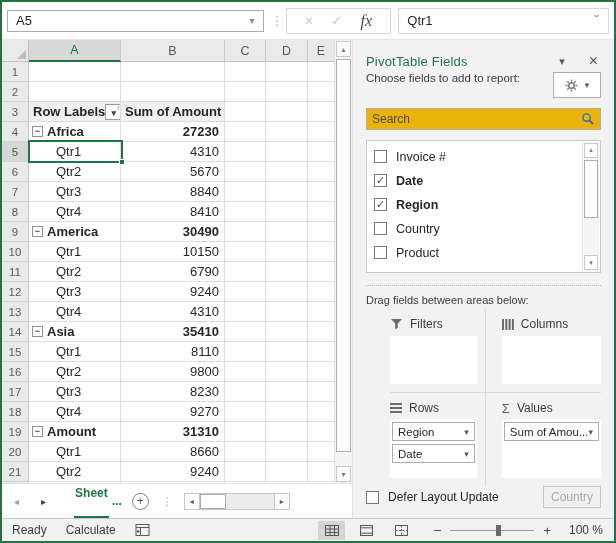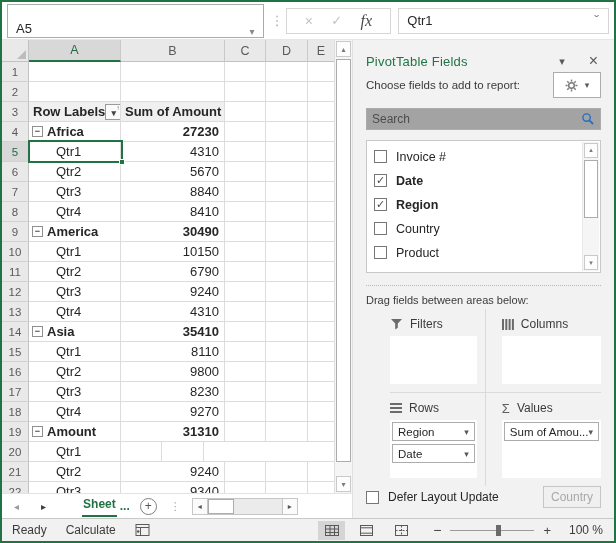--- a/index.html
+++ b/index.html
@@ -2,21 +2,21 @@
 <html><head>
 <meta charset="utf-8">
 <style>
   html,body{margin:0;padding:0;background:#fff;}
   *{box-sizing:border-box;}
   .window{width:616px;height:543px;border:2px solid #217346;display:flex;flex-direction:column;
     background:#fff;font-family:"Liberation Sans",sans-serif;color:#262626;overflow:hidden;}
 
   
   .topbar{flex:0 0 38px;display:flex;align-items:center;padding:0 5px;background:#fff;border-bottom:1px solid #E6E6E6;}
-  .namebox{width:272px;height:34px;border:1px solid #ABABAB;display:flex;align-items:flex-end;background:#fff;}
+  .namebox{width:272px;height:22px;border:1px solid #ABABAB;display:flex;align-items:center;background:#fff;}
   .namebox input{border:0;outline:0;width:100%;padding-left:8px;font:13px "Liberation Sans",sans-serif;color:#262626;background:transparent;}
   .nb-caret{color:#8A8A8A;font-size:10px;padding:0 8px;}
   .vdots{color:#ABABAB;font-size:13px;margin:0 7px;width:8px;text-align:center;}
   .fxgrp{width:112px;height:26px;border:1px solid #D6D6D6;display:flex;align-items:center;justify-content:space-evenly;background:#fff;}
   .fx-x{color:#C3C3C3;font-size:14px;}
   .fx-ck{color:#C3C3C3;font-size:13px;}
   .fx-fx{font-family:"Liberation Serif",serif;font-style:italic;font-size:16px;color:#4A4A4A;}
   .fbar{flex:1;height:26px;border:1px solid #D6D6D6;margin-left:7px;display:flex;align-items:center;background:#fff;}
   .fbar input{border:0;outline:0;flex:1;padding-left:8px;font:13px "Liberation Sans",sans-serif;color:#262626;background:transparent;}
   .fb-chev{color:#7A7A7A;font-size:14px;padding:0 9px;}
@@ -60,45 +60,45 @@
   .fill-handle{position:absolute;right:-4px;bottom:-4px;width:6px;height:6px;background:#217346;border:1px solid #fff;}
 
   .vscroll{flex:0 0 18px;background:#F5F5F5;border-left:1px solid #E0E0E0;display:flex;flex-direction:column;padding:1px;}
   .vsbtn{height:16px;border:1px solid #C9C9C9;background:#FDFDFD;color:#7A7A7A;font-size:8px;display:flex;
     align-items:center;justify-content:center;}
   .vsthumb{flex:1;margin:2px 0 14px 0;background:#fff;border:1px solid #ACACAC;}
 
   .tabbar{flex:0 0 25px;background:#fff;display:flex;align-items:center;border-top:1px solid #E3E3E3;}
   .tnav{font-size:10px;color:#9B9B9B;margin-left:12px;}
   .tnav.dark{color:#3D3D3D;margin-left:22px;}
-  .stab{margin-left:36px;color:#217346;font-weight:bold;font-size:12px;border-bottom:2px solid #217346;
-    padding:2px 1px 4px;max-width:44px;overflow:hidden;white-space:nowrap;}
+  .stab{margin-left:28px;color:#217346;font-weight:bold;font-size:12px;border-bottom:2px solid #217346;
+    padding:2px 1px 16px;max-width:44px;overflow:hidden;white-space:nowrap;}
   .tellip{color:#217346;font-weight:bold;margin-left:3px;font-size:12px;}
   .addtab{width:17px;height:17px;border:1px solid #7F7F7F;border-radius:50%;color:#555;font-size:12px;
     display:flex;align-items:center;justify-content:center;margin-left:10px;line-height:1;}
   .tdots{color:#A5A5A5;margin-left:13px;font-size:11px;}
   .hscroll{margin-left:11px;height:17px;width:106px;display:flex;border:1px solid #C6C6C6;background:#EBEBEB;}
   .hsbtn{width:15px;background:#FBFBFB;color:#555;font-size:8px;display:flex;align-items:center;justify-content:center;}
   .hsbtn.left{border-right:1px solid #C6C6C6;}
   .hsbtn.right{border-left:1px solid #C6C6C6;margin-left:auto;}
   .hsthumb{width:26px;background:#fff;border:1px solid #ACACAC;}
 
   
   .pane{flex:1;background:#F2F2F2;border-left:1px solid #E0E0E0;display:flex;flex-direction:column;
     padding:0 13px;min-width:0;}
   .ptitlerow{display:flex;align-items:center;margin-top:13px;}
   .ptitle{font-size:13px;color:#217346;letter-spacing:.2px;flex:1;font-weight:400;}
   .pt-caret{color:#595959;font-size:11px;margin-right:24px;}
   .pt-close{color:#595959;font-size:16px;margin-right:3px;line-height:1;}
-  .chooserow{display:flex;align-items:center;justify-content:space-between;margin-top:3px;}
+  .chooserow{display:flex;justify-content:space-between;margin-top:3px;}
   .chooselbl{font-size:11.5px;color:#3B3B3B;}
   .gearbtn{width:48px;height:26px;background:#fff;border:1px solid #ACACAC;display:flex;align-items:center;
     justify-content:center;gap:7px;}
   .gearcaret{font-size:9px;color:#595959;}
-  .searchbox{margin-top:10px;height:22px;background:#a3a3a3;border:1px solid #ACACAC;display:flex;align-items:center;}
+  .searchbox{margin-top:10px;height:22px;background:#eab308;border:1px solid #ACACAC;display:flex;align-items:center;}
   .searchbox input{flex:1;border:0;outline:0;padding-left:5px;font:12px "Liberation Sans",sans-serif;color:#444;background:transparent;}
   .searchbox input::placeholder{color:#4D4D4D;opacity:1;}
   .searchbox .mag{padding:0 5px;display:flex;}
   .fieldlist{margin-top:10px;height:134px;background:#fff;border:1px solid #C9C9C9;position:relative;
     overflow:hidden;padding:4px 22px 0 7px;}
   .fitem{height:24px;display:flex;align-items:center;}
   .fcb{width:13px;height:13px;border:1px solid #767676;background:#fff;margin-right:9px;flex:0 0 13px;
     font-size:11px;color:#4D4D4D;display:flex;align-items:center;justify-content:center;line-height:1;}
   .flbl{font-size:12.5px;color:#262626;}
   .fbold{font-weight:bold;}
@@ -350,20 +350,21 @@
                     <span>Amount</span>
                   </div>
                   <div class="cell cB num bnum">31310</div>
                   <div class="cell cC"></div>
                   <div class="cell cD"></div>
                   <div class="cell cE"></div>
                 </div>
                 <div class="grow">
                   <div class="rn">20</div>
                   <div class="cell cA ind">Qtr1</div>
+                  <div class="cell cB num">8660</div>
                   <div class="cell cC"></div>
                   <div class="cell cD"></div>
                   <div class="cell cE"></div>
                 </div>
                 <div class="grow">
                   <div class="rn">21</div>
                   <div class="cell cA ind">Qtr2</div>
                   <div class="cell cB num">9240</div>
                   <div class="cell cC"></div>
                   <div class="cell cD"></div>

